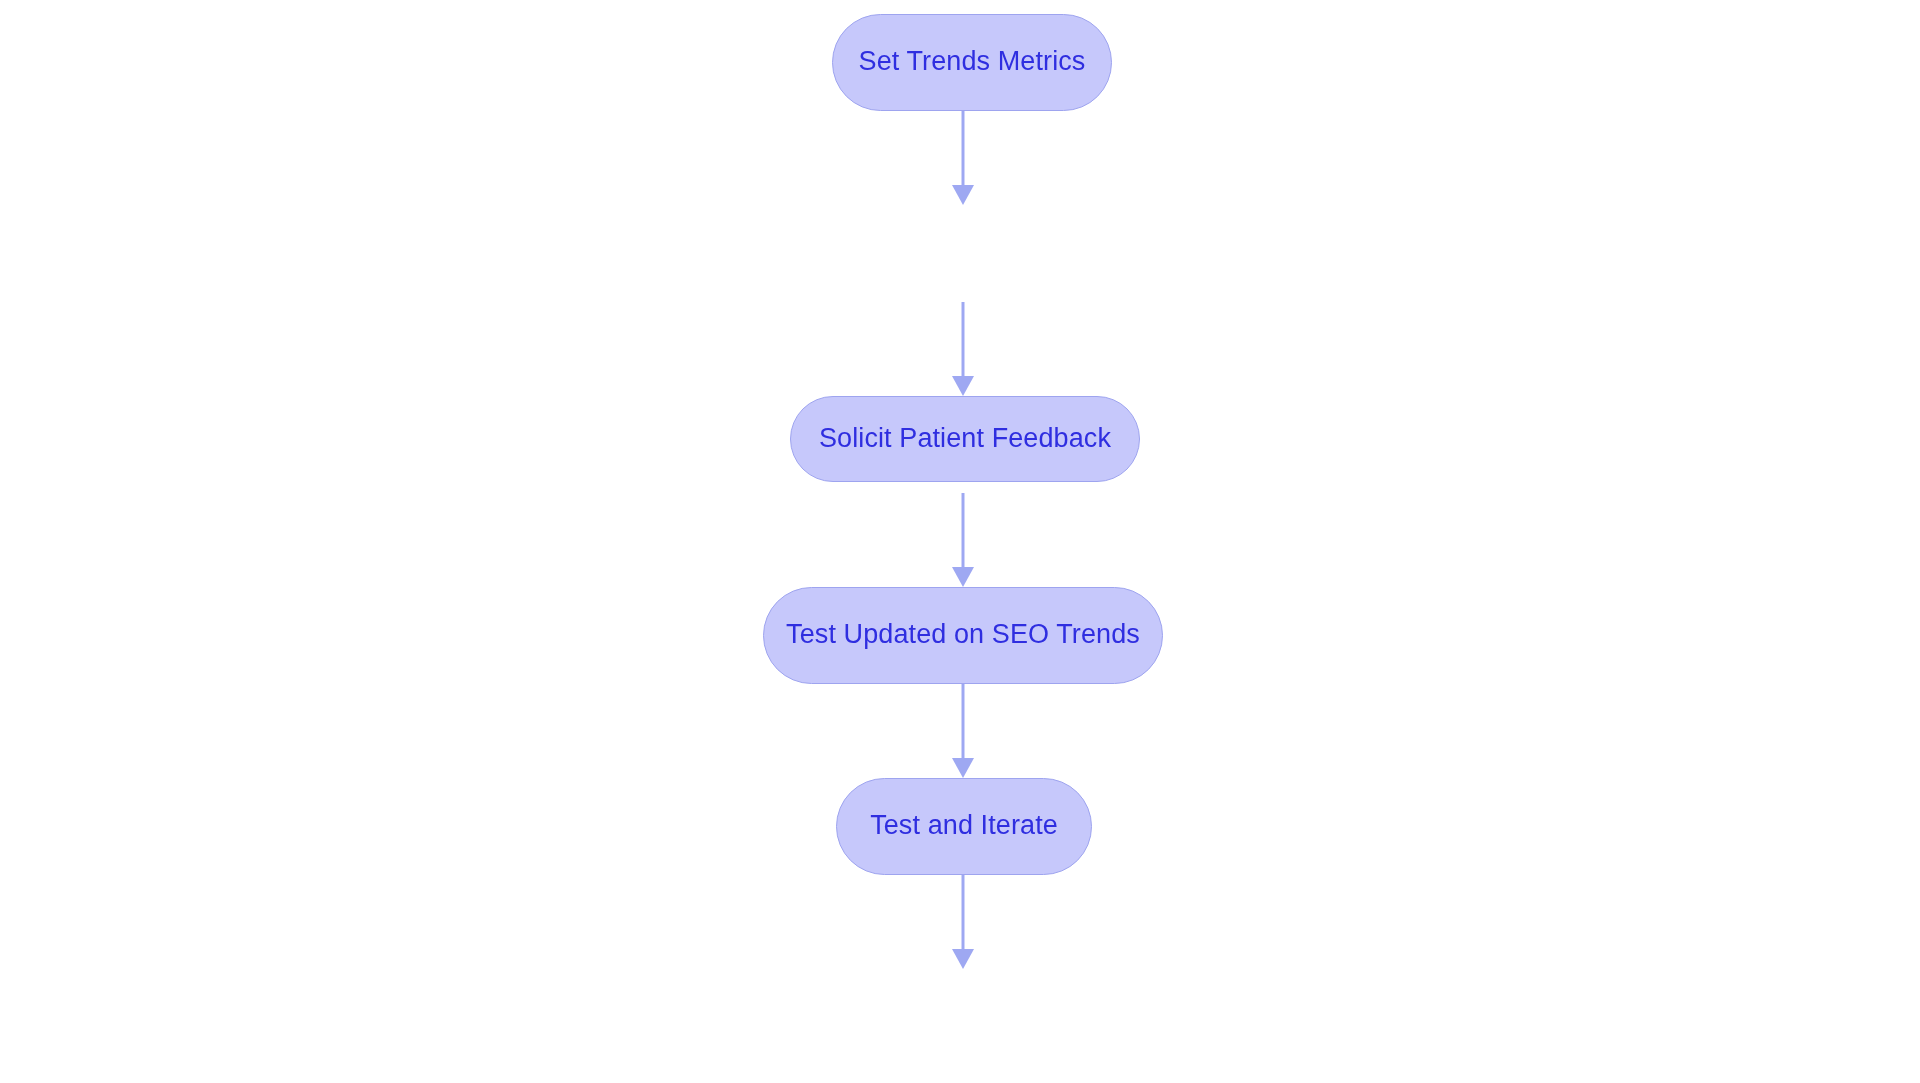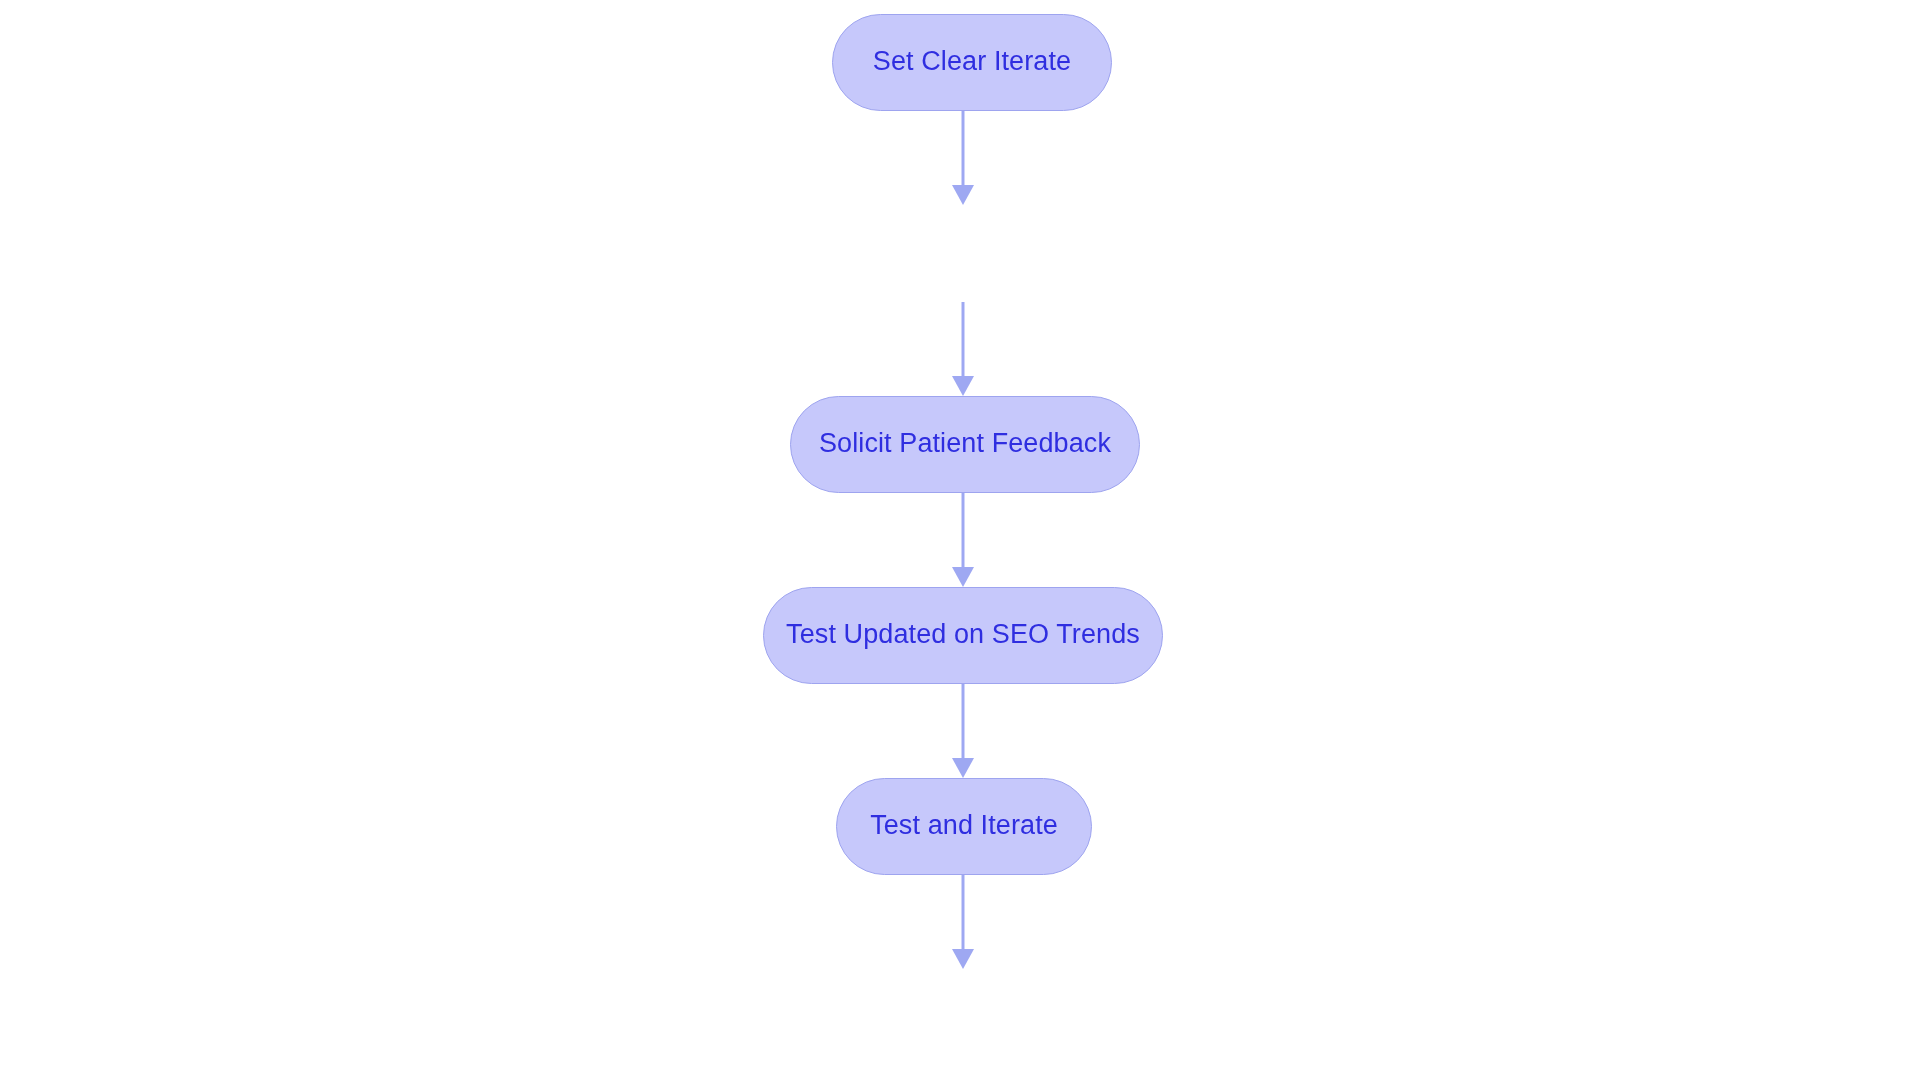--- a/index.html
+++ b/index.html
@@ -82,23 +82,23 @@
         <polygon points="952,567 974,567 963,587" fill="#9ea8f2"></polygon>
         <line x1="963" y1="684" x2="963" y2="760" stroke="#9ea8f2" stroke-width="3"></line>
         <polygon points="952,758 974,758 963,778" fill="#9ea8f2"></polygon>
         <line x1="963" y1="875" x2="963" y2="951" stroke="#9ea8f2" stroke-width="3"></line>
         <polygon points="952,949 974,949 963,969" fill="#9ea8f2"></polygon>
       </g>
   </svg>
 
   <div class="flow-nodes" id="nodes-layer">
       <div class="flow-node" style="left: 832px; top: 14px; width: 280px; height: 97px; background: rgb(198, 200, 251); border-color: rgb(158, 164, 239); color: rgb(47, 46, 224);">
-        <span class="node-label">Set Clear Iterate</span>
+        <span class="node-label">Set Trends Metrics</span>
       </div>
-      <div class="flow-node" style="left: 790px; top: 396px; width: 350px; height: 97px; background: rgb(198, 200, 251); border-color: rgb(158, 164, 239); color: rgb(47, 46, 224);">
+      <div class="flow-node" style="left: 790px; top: 396px; width: 350px; height: 86px; background: rgb(198, 200, 251); border-color: rgb(158, 164, 239); color: rgb(47, 46, 224);">
         <span class="node-label">Solicit Patient Feedback</span>
       </div>
       <div class="flow-node" style="left: 763px; top: 587px; width: 400px; height: 97px; background: rgb(198, 200, 251); border-color: rgb(158, 164, 239); color: rgb(47, 46, 224);">
         <span class="node-label">Test Updated on SEO Trends</span>
       </div>
       <div class="flow-node" style="left: 836px; top: 778px; width: 256px; height: 97px; background: rgb(198, 200, 251); border-color: rgb(158, 164, 239); color: rgb(47, 46, 224);">
         <span class="node-label">Test and Iterate</span>
       </div>
     </div>
 

